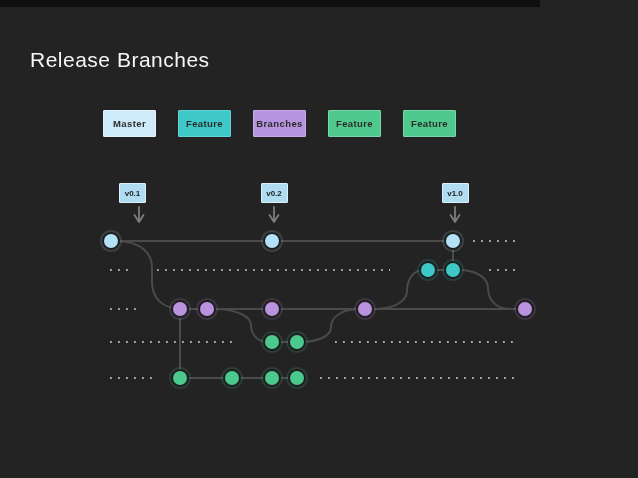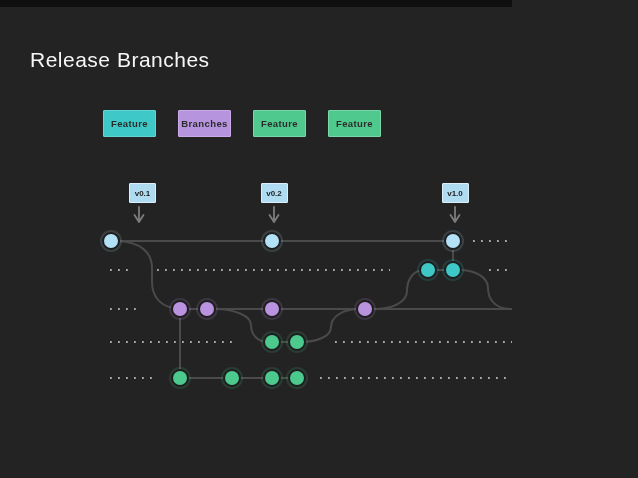--- a/index.html
+++ b/index.html
@@ -1,18 +1,18 @@
 <!DOCTYPE html>
 <html><head>
 <meta charset="utf-8">
 <style>
   html,body { margin:0; padding:0; background:#232323; }
   .stage {
     position:relative; width:512px; height:478px; overflow:hidden;
-    background:#232323; font-family:"Liberation Sans", sans-serif;
+    background:#232323; font-family:"Liberation Sans", sans-serif;padding-left:28px;
   }
   .top-bar { position:absolute; left:0; top:0; width:638px; height:7px; background:#0f0f0f; }
   .title {
     position:absolute; left:30px; top:48px; margin:0;
     font-size:21px; font-weight:400; letter-spacing:0.5px; color:#f6f6f6;
   }
   .legend { position:absolute; left:103px; top:110px; display:flex; gap:22px; }
   .legend-box {
     width:53px; height:27px; display:flex; align-items:center; justify-content:center;
     font-size:9.5px; font-weight:bold; letter-spacing:0.4px; color:#2b2b2b;
@@ -28,27 +28,28 @@
 </style>
 </head>
 <body>
 
 <div class="stage" style="background: rgb(35, 35, 35);">
   <div class="top-bar" style="background: rgb(15, 15, 15);"></div>
 
   <h1 class="title" style="color: rgb(246, 246, 246);">Release Branches</h1>
 
   <div class="legend">
+    <div class="legend-box" style="background: rgb(207, 234, 248); border-color: rgb(227, 242, 251); color: rgb(43, 43, 43);">Master</div>
     <div class="legend-box" style="background: rgb(62, 200, 200); border-color: rgb(99, 212, 212); color: rgb(43, 43, 43);">Feature</div>
     <div class="legend-box" style="background: rgb(183, 148, 222); border-color: rgb(203, 170, 233); color: rgb(43, 43, 43);">Branches</div>
     <div class="legend-box" style="background: rgb(80, 201, 142); border-color: rgb(121, 214, 171); color: rgb(43, 43, 43);">Feature</div>
     <div class="legend-box" style="background: rgb(80, 201, 142); border-color: rgb(121, 214, 171); color: rgb(43, 43, 43);">Feature</div>
   </div>
 
-  <div class="tag" style="left: 129px; background: rgb(176, 220, 242); border-color: rgb(221, 239, 250);">v0.1</div>
+  <div class="tag" style="left: 119px; background: rgb(176, 220, 242); border-color: rgb(221, 239, 250);">v0.1</div>
   <div class="tag" style="left: 260.5px; background: rgb(176, 220, 242); border-color: rgb(221, 239, 250);">v0.2</div>
   <div class="tag" style="left: 441.5px; background: rgb(176, 220, 242); border-color: rgb(221, 239, 250);">v1.0</div>
 
   <svg class="graph" id="graph" width="638" height="478" viewBox="0 0 638 478">
       <path d="M 473 241 H 520" stroke="#aaaaaa" stroke-width="2.2" fill="none" stroke-dasharray="1.8 6.2"></path>
       <path d="M 110 270 H 133" stroke="#aaaaaa" stroke-width="2.2" fill="none" stroke-dasharray="1.8 6.2"></path>
       <path d="M 157 270 H 390" stroke="#aaaaaa" stroke-width="2.2" fill="none" stroke-dasharray="1.8 6.2"></path>
       <path d="M 489 270 H 518" stroke="#aaaaaa" stroke-width="2.2" fill="none" stroke-dasharray="1.8 6.2"></path>
       <path d="M 110 309 H 142" stroke="#aaaaaa" stroke-width="2.2" fill="none" stroke-dasharray="1.8 6.2"></path>
       <path d="M 110 342 H 237" stroke="#aaaaaa" stroke-width="2.2" fill="none" stroke-dasharray="1.8 6.2"></path>

